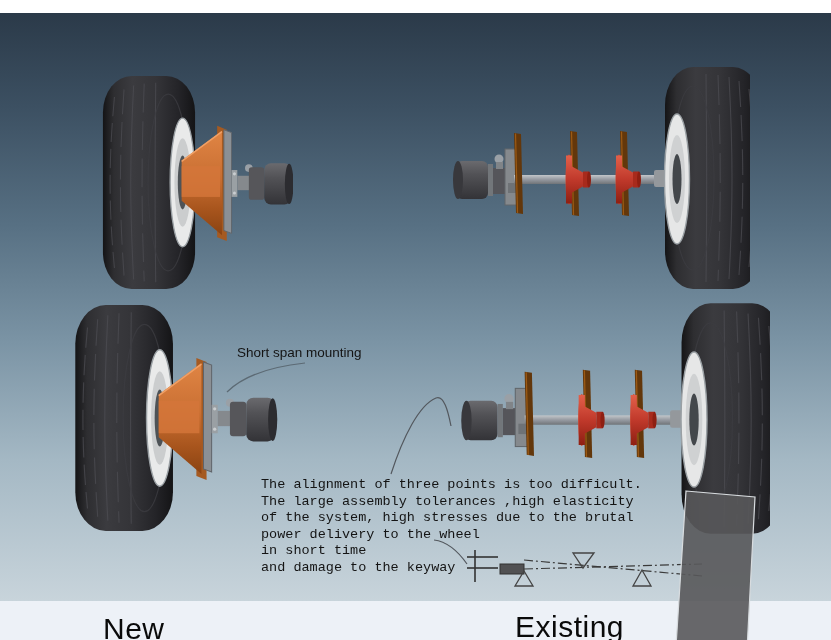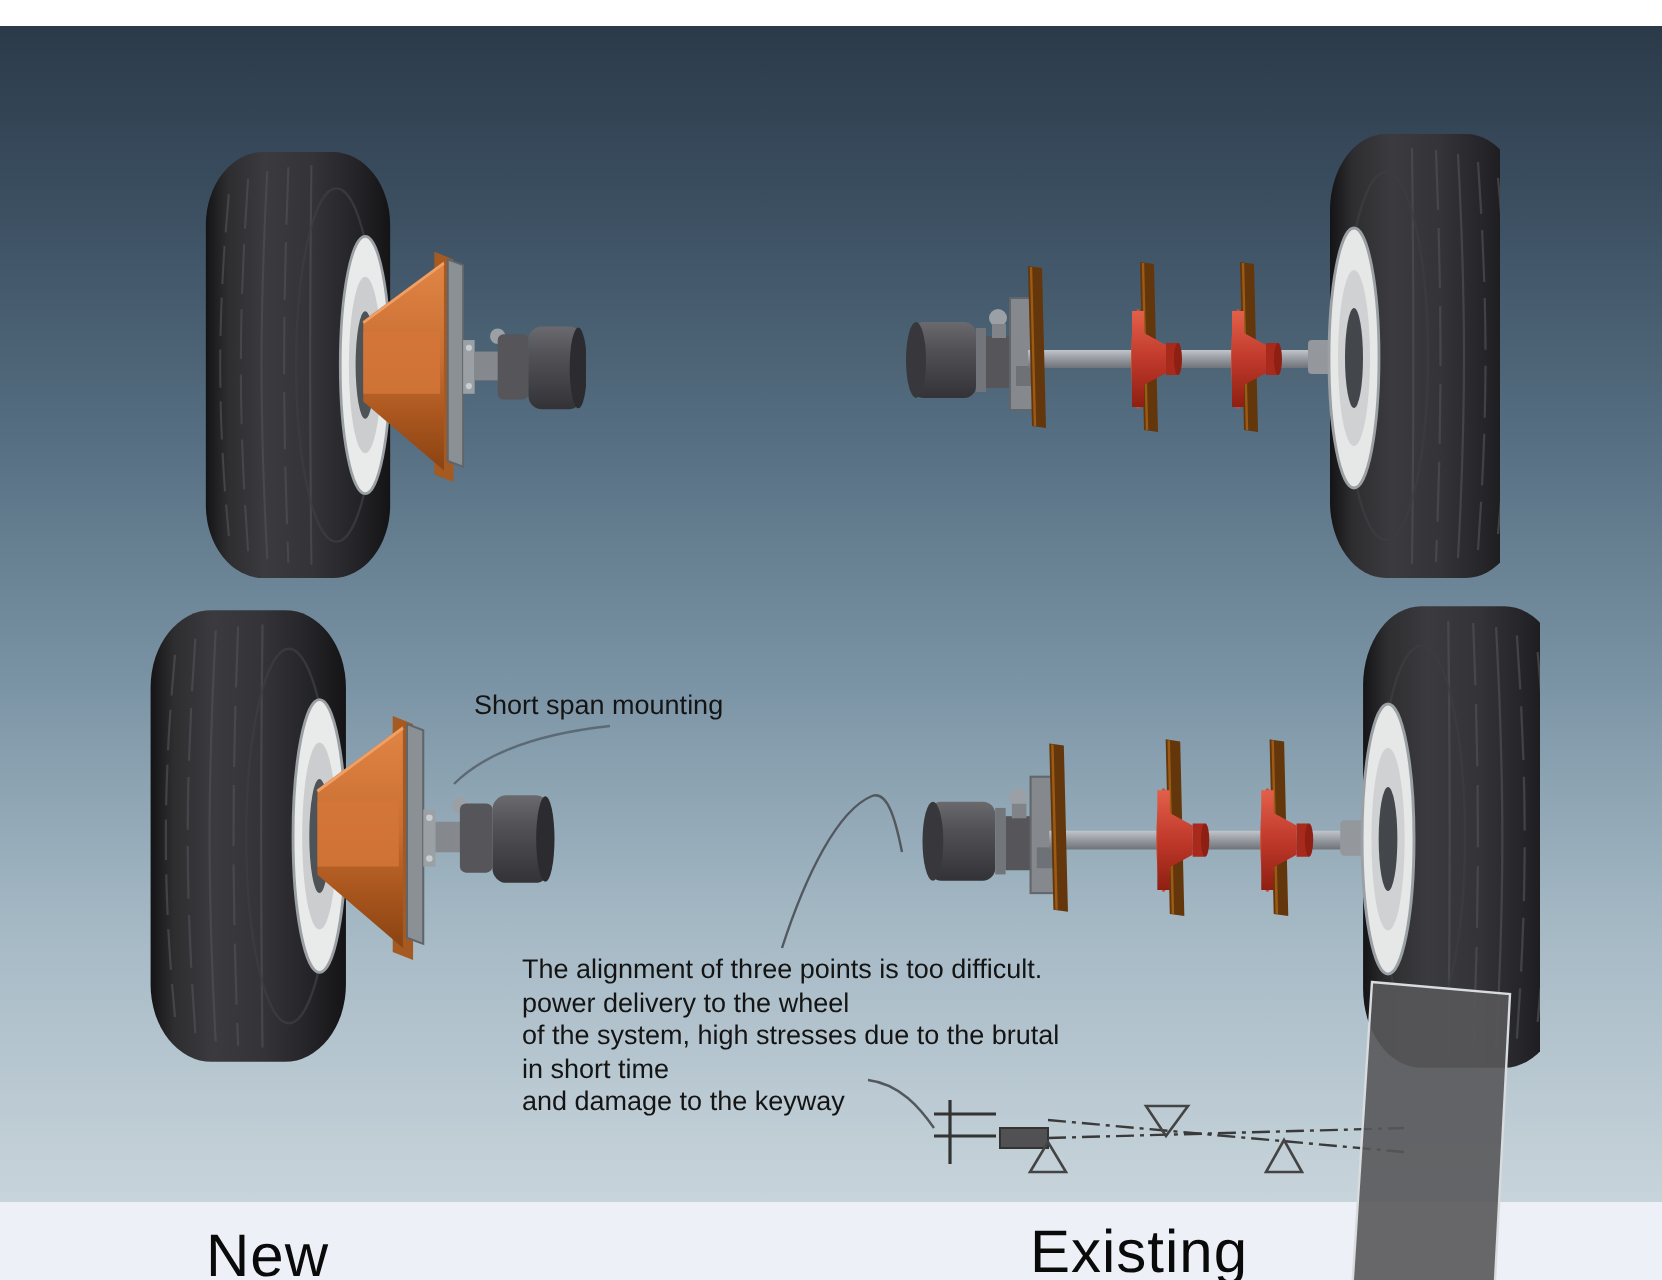--- a/index.html
+++ b/index.html
@@ -15,21 +15,21 @@
   #bg-strip{
     position:absolute;left:0;top:588px;width:831px;height:52px;background:#edf1f7;
   }
   .assy{position:absolute;}
   .overlay{position:absolute;left:0;top:0;pointer-events:none;}
   .note{
     position:absolute;color:#141414;font-size:13.5px;line-height:16.6px;
     white-space:nowrap;
   }
   #short-span-label{left:237px;top:332px;}
-  #problem-annotation{left:261px;top:464px;}
+  #problem-annotation{left:261px;top:464px;font-family:Liberation Mono, monospace;}
   .big-label{
     position:absolute;color:#0a0a0a;font-size:30px;letter-spacing:0.5px;
   }
   #new-label{left:103px;top:599px;}
   #existing-label{left:515px;top:597px;}
 </style>
 </head>
 <body>
 
 <div id="slide">
@@ -209,22 +209,23 @@
       <path d="M153,25 L174,25 L163,40 Z"></path>
       <path d="M95,58 L113,58 L104,43 Z"></path>
       <path d="M213,58 L231,58 L222,42 Z"></path>
     </g>
   </svg>
 
   <div class="note" id="short-span-label">Short span mounting</div>
 
   <div class="note" id="problem-annotation">
     <div>The alignment of three points is too difficult.</div>
+    <div>The large assembly tolerances ,high elasticity</div>
+    <div>of the system, high stresses due to the brutal</div>
     <div>power delivery to the wheel</div>
-    <div>of the system, high stresses due to the brutal</div>
     <div>in short time</div>
     <div>and damage to the keyway</div>
   </div>
 
   <svg class="overlay" style="left:670px;top:470px" width="95" height="170">
     <polygon points="16,8 85,14 77,167 6,163" fill="rgba(88,88,90,0.9)" stroke="#d8dcdf" stroke-width="1.2"></polygon>
   </svg>
 
   <div class="big-label" id="new-label">New</div>
   <div class="big-label" id="existing-label">Existing</div>

